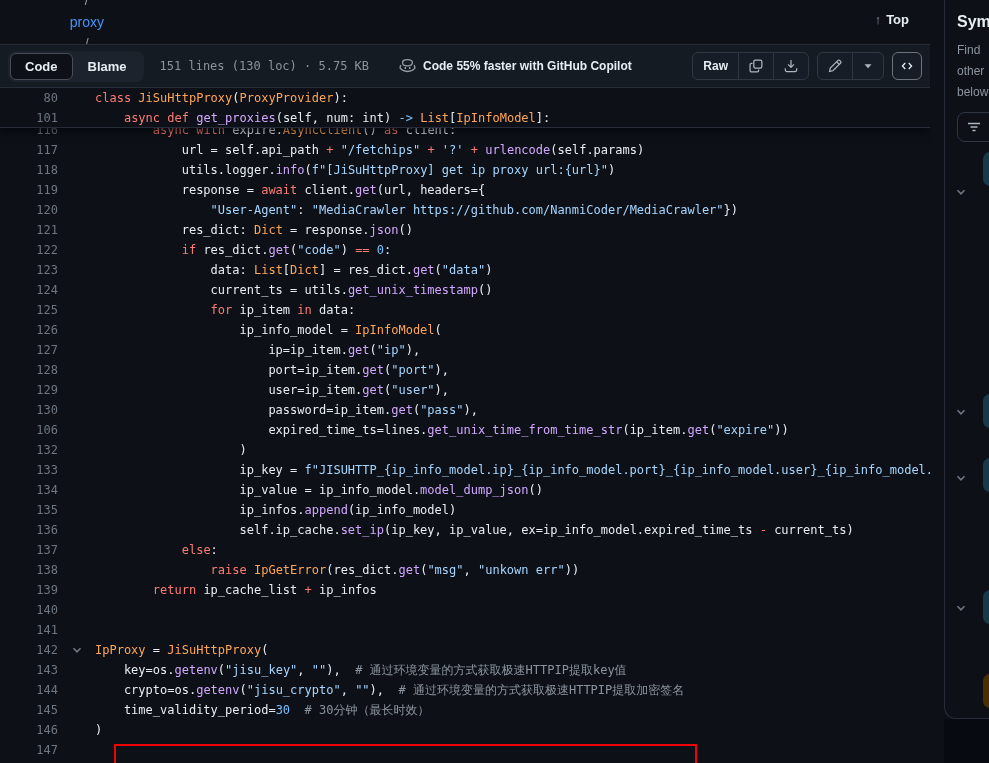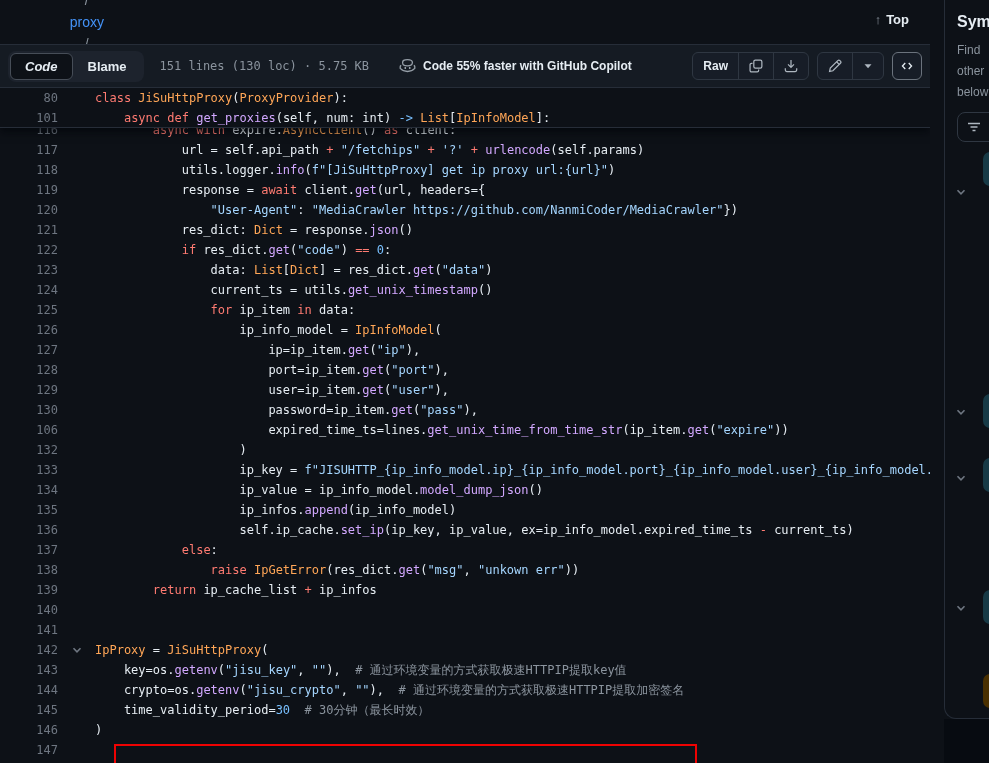--- a/index.html
+++ b/index.html
@@ -22,21 +22,21 @@
   .top-btn { position:absolute; right:76px; top:10px; display:flex; align-items:center; gap:5px;
     font-size:13px; font-weight:600; color:var(--text); cursor:pointer; padding:2px 4px; border-radius:6px; }
   .top-btn .arrow { color:var(--text_muted); font-size:13px; }
   
   .toolbar { position:absolute; left:0; top:44px; width:930px; height:44px;
     background:var(--toolbar_bg); border-top:1px solid var(--border); border-bottom:1px solid var(--border);
     display:flex; align-items:center; padding:0 8px; }
   .seg { display:flex; align-items:center; background:#1d232d; border-radius:8px; padding:2px; }
   .seg .tab { font-size:13px; font-weight:600; color:var(--text); padding:5px 14px; border-radius:6px;
     background:transparent; border:1px solid transparent; cursor:pointer; }
-  .seg .tab.active { background:var(--page_bg); border-color:#464d57;font-style:italic; }
+  .seg .tab.active { background:var(--page_bg); border-color:#464d57; }
   .meta { margin-left:16px; color:var(--text_muted); font-family:"DejaVu Sans Mono",monospace; font-size:12px; white-space:nowrap; }
   .copilot { margin-left:30px; display:flex; align-items:center; gap:7px; font-size:12px; font-weight:700; color:var(--text); white-space:nowrap; }
   .copilot svg { display:block; }
   .tb-right { margin-left:auto; display:flex; align-items:flex-end; gap:8px; }
   .btn-group { display:flex; align-items:stretch; border:1px solid #2f3742; border-radius:6px; overflow:hidden; background:var(--button_bg); height:28px; }
   .btn-group .gbtn { display:flex; align-items:center; justify-content:center; padding:0 10px; color:var(--text); cursor:pointer; font-size:12px; font-weight:600; }
   .btn-group .gbtn + .gbtn { border-left:1px solid #2f3742; }
   .icon-svg { display:block; }
   .sym-toggle { width:30px; height:28px; border:1px solid var(--active_border); border-radius:6px;
     background:var(--button_bg); display:flex; align-items:center; justify-content:center; cursor:pointer; }

